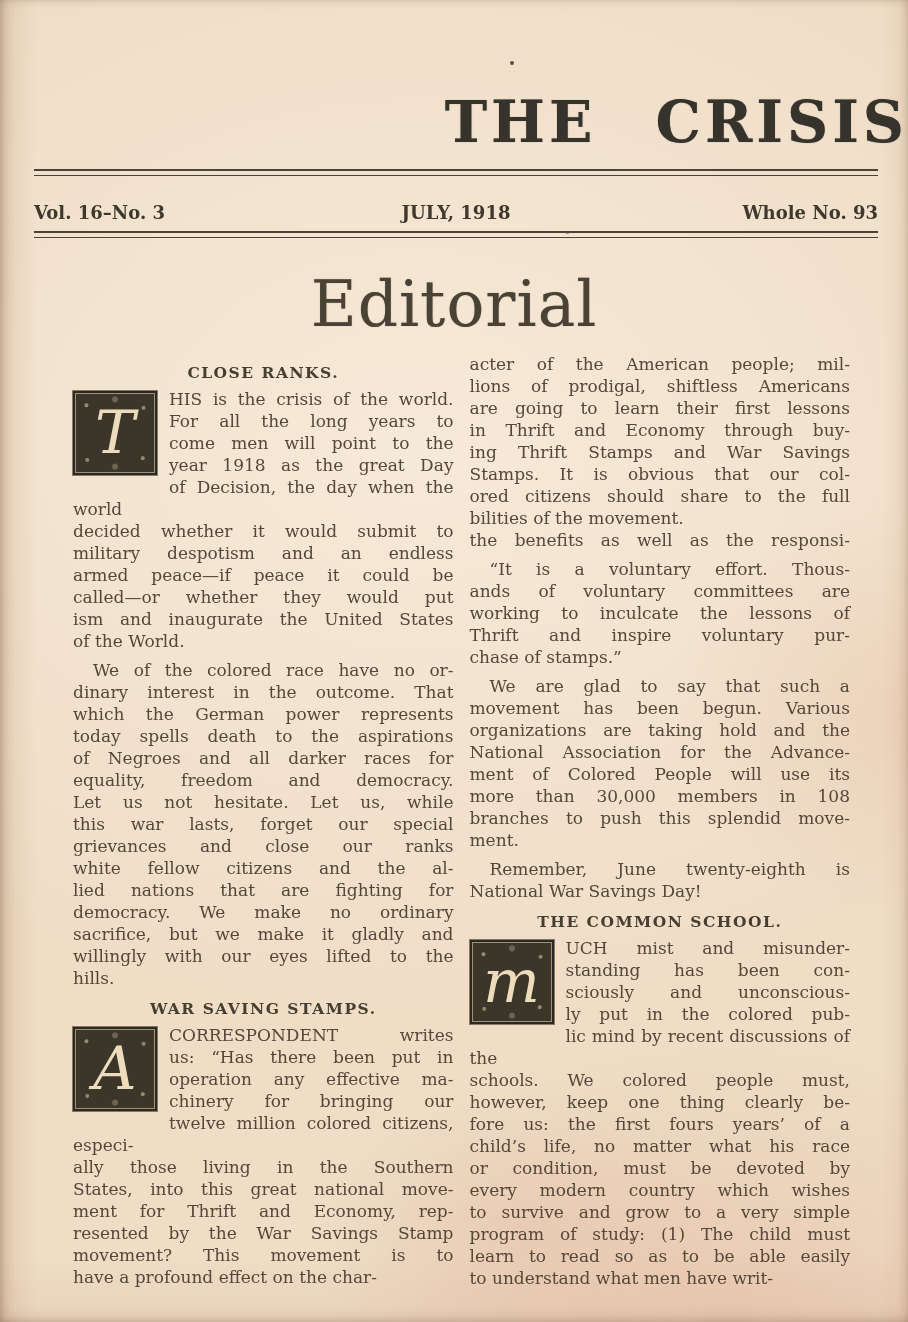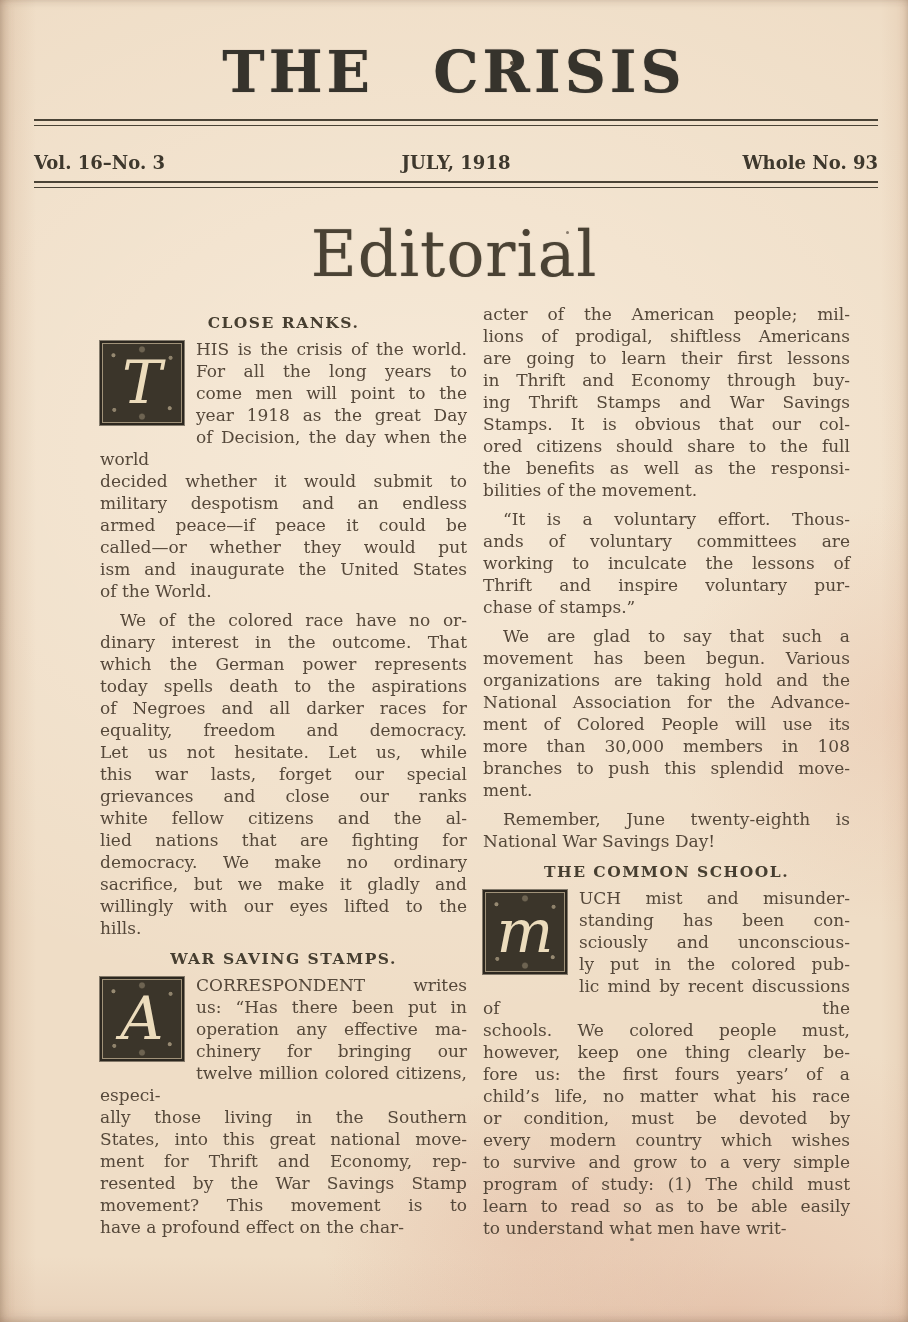--- a/index.html
+++ b/index.html
@@ -19,22 +19,22 @@
       linear-gradient(0deg, rgba(206,164,140,.20), rgba(206,164,140,0) 5%),
       radial-gradient(1000px 760px at 46% 34%, rgba(255,249,238,.45), transparent 75%),
       #efddc6;
     box-shadow:
       inset 8px 0 14px -8px rgba(110,80,60,.45),
       inset -6px 0 12px -8px rgba(110,80,60,.35),
       inset 0 -8px 16px -10px rgba(110,80,60,.4),
       inset 0 6px 12px -8px rgba(140,110,85,.3);
   }
   .masthead{
-    margin:38px 0 0;
-    text-align:center;
+    margin:88px 0 0;
+    text-align:right;
     font-size:57px;
     font-weight:bold;
     letter-spacing:4px;
     word-spacing:.62em;
     color:#36332c;
     text-shadow:0 0 1px rgba(54,51,44,.55);
   }
   .head-rules{margin:14px 30px 0 34px;}
   .double-rule{
     height:4px;
@@ -51,21 +51,21 @@
   .section-title{
     margin:30px 0 6px;
     text-align:center;
     font-size:63px;font-weight:normal;
     letter-spacing:1px;
     color:#4a4234;
     text-shadow:0 0 1px rgba(74,66,52,.5);
   }
   .columns{
     display:grid;grid-template-columns:1fr 1fr;gap:0 16px;
-    padding:6px 58px 0 100px;
+    padding:6px 58px 0 73px;
   }
   .col-heading{
     margin:10px 0 6px;
     text-align:center;
     font-size:15.5px;font-weight:bold;letter-spacing:1.5px;
     color:#463e30;
   }
   .para{margin:0 0 7px;font-size:17px;line-height:22px;}
   .line{text-align:justify;text-align-last:justify;}
   .line.last{text-align-last:left;}
@@ -175,22 +175,22 @@
       </div>
     <div class="col" id="col-1">
         <div class="para">
           <div class="line">acter of the American people; mil-</div>
           <div class="line">lions of prodigal, shiftless Americans</div>
           <div class="line">are going to learn their first lessons</div>
           <div class="line">in Thrift and Economy through buy-</div>
           <div class="line">ing Thrift Stamps and War Savings</div>
           <div class="line">Stamps.  It is obvious that our col-</div>
           <div class="line">ored citizens should share to the full</div>
+          <div class="line last">bilities of the movement.</div>
           <div class="line">the benefits as well as the responsi-</div>
-          <div class="line last">bilities of the movement.</div>
         </div>
         <div class="para">
           <div class="line indent">“It is a voluntary effort.  Thous-</div>
           <div class="line">ands of voluntary committees are</div>
           <div class="line">working to inculcate the lessons of</div>
           <div class="line">Thrift and inspire voluntary pur-</div>
           <div class="line last">chase of stamps.”</div>
         </div>
         <div class="para">
           <div class="line indent">We are glad to say that such a</div>

